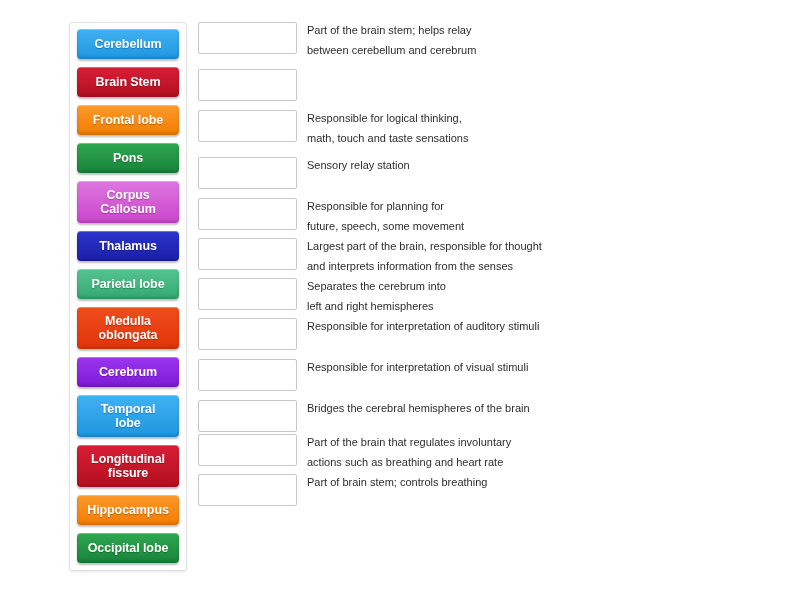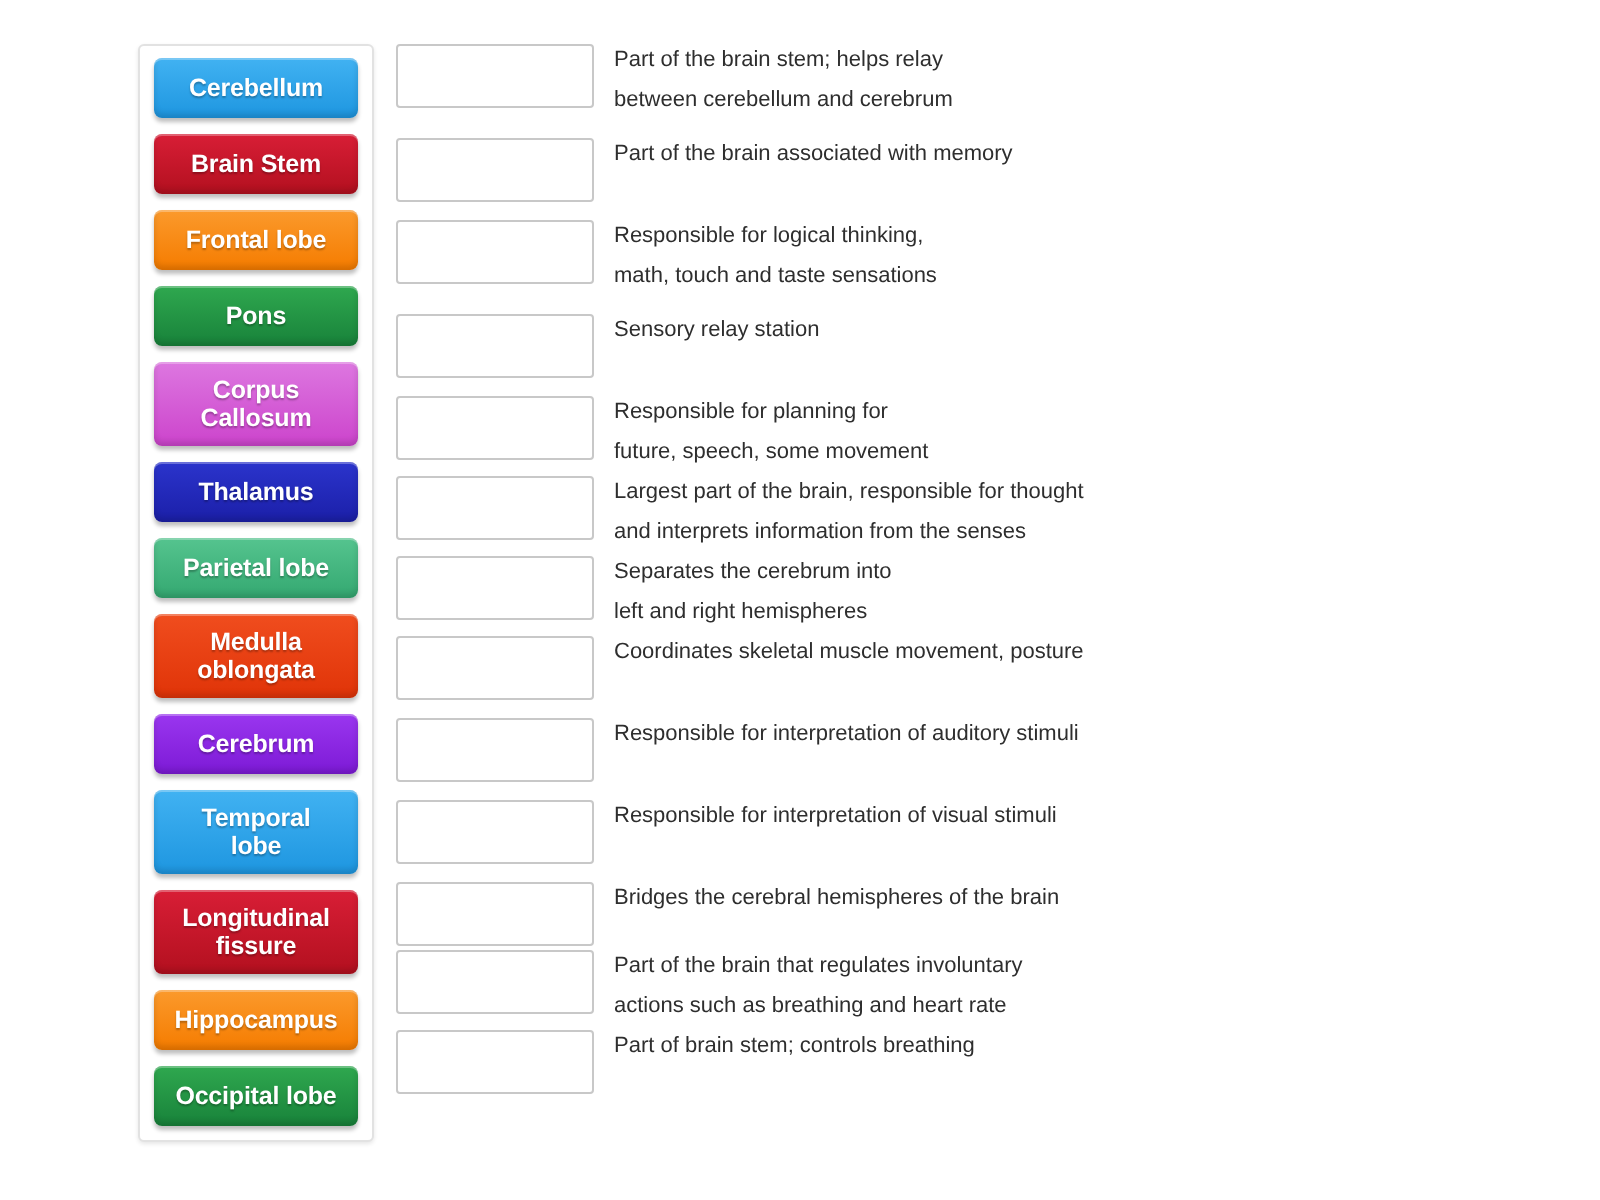--- a/index.html
+++ b/index.html
@@ -153,21 +153,20 @@
     </div>
 
   <div id="answers-panel">
       <div class="answer-row">
         <div class="drop-slot"></div>
         <div class="clue-text">Part of the brain stem; helps relay
 between cerebellum and cerebrum</div>
       </div>
       <div class="answer-row">
         <div class="drop-slot"></div>
-        <div class="clue-text">Part of the brain associated with memory</div>
       </div>
       <div class="answer-row">
         <div class="drop-slot"></div>
         <div class="clue-text">Responsible for logical thinking,
 math, touch and taste sensations</div>
       </div>
       <div class="answer-row">
         <div class="drop-slot"></div>
         <div class="clue-text">Sensory relay station</div>
       </div>
@@ -181,24 +180,20 @@
         <div class="clue-text">Largest part of the brain, responsible for thought
 and interprets information from the senses</div>
       </div>
       <div class="answer-row tight">
         <div class="drop-slot"></div>
         <div class="clue-text">Separates the cerebrum into
 left and right hemispheres</div>
       </div>
       <div class="answer-row">
         <div class="drop-slot"></div>
-        <div class="clue-text">Coordinates skeletal muscle movement, posture</div>
-      </div>
-      <div class="answer-row">
-        <div class="drop-slot"></div>
         <div class="clue-text">Responsible for interpretation of auditory stimuli</div>
       </div>
       <div class="answer-row">
         <div class="drop-slot"></div>
         <div class="clue-text">Responsible for interpretation of visual stimuli</div>
       </div>
       <div class="answer-row tight">
         <div class="drop-slot"></div>
         <div class="clue-text">Bridges the cerebral hemispheres of the brain</div>
       </div>

